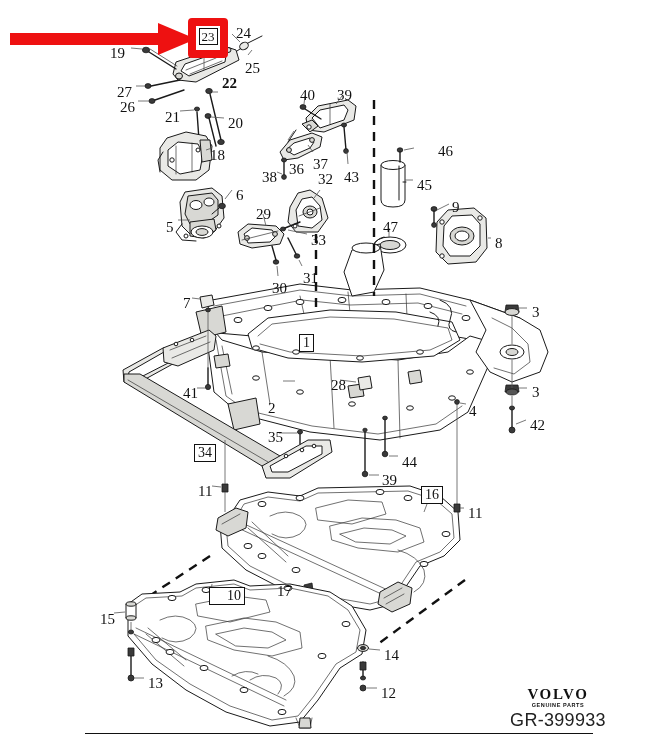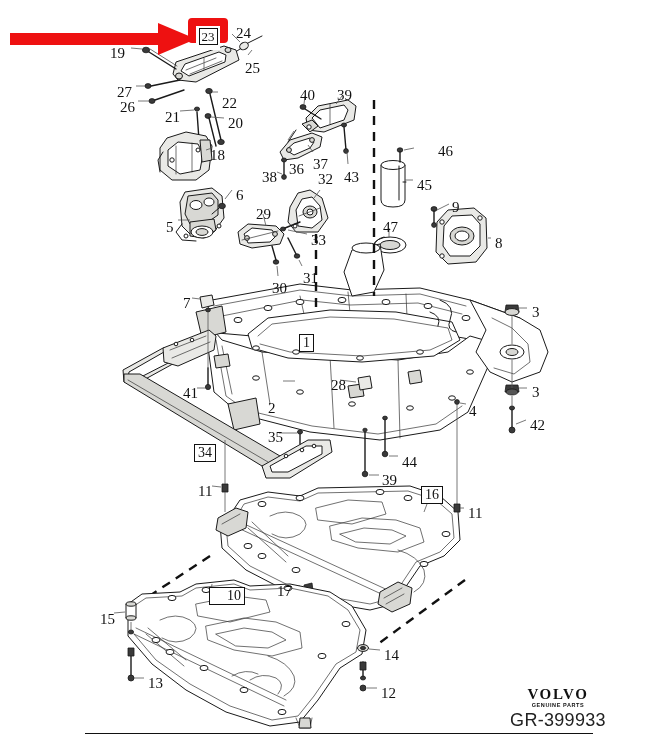--- a/index.html
+++ b/index.html
@@ -25,21 +25,21 @@
   .lbl.boxed{
     border:1.3px solid #111;
     padding:0px 3px 1px 3px;
     font-size:14px;
     line-height:15px;
     background:#fff;
   }
   
   #redbox{
     position:absolute;
-    left:188px;top:18px;width:40px;height:25px;
+    left:188px;top:18px;width:40px;height:40px;
     background:#ee1111;
     border-radius:4px;
   }
   #redbox .inner{
     position:absolute;left:8px;top:8px;width:24px;height:24px;
     background:#fff;
   }
   #redbox .hl-num{
     position:absolute;left:9px;top:12px;width:22px;
     text-align:center;
@@ -547,21 +547,21 @@
     </g>
   </svg>
 
   <div id="labels">
       <div class="lbl" style="left: 110px; top: 46px;">19</div>
       <div class="lbl" style="left: 236px; top: 26px;">24</div>
       <div class="lbl" style="left: 245px; top: 61px;">25</div>
       <div class="lbl" style="left: 117px; top: 85px;">27</div>
       <div class="lbl" style="left: 120px; top: 100px;">26</div>
       <div class="lbl" style="left: 165px; top: 110px;">21</div>
-      <div class="lbl" style="left: 222px; top: 96px;">22</div>
+      <div class="lbl" style="left: 222px; top: 76px; font-weight: bold;">22</div>
       <div class="lbl" style="left: 228px; top: 116px;">20</div>
       <div class="lbl" style="left: 210px; top: 148px;">18</div>
       <div class="lbl" style="left: 236px; top: 188px;">6</div>
       <div class="lbl" style="left: 166px; top: 220px;">5</div>
       <div class="lbl" style="left: 300px; top: 88px;">40</div>
       <div class="lbl" style="left: 337px; top: 88px;">39</div>
       <div class="lbl" style="left: 289px; top: 124px; margin-top: 38px;">36</div>
       <div class="lbl" style="left: 313px; top: 157px;">37</div>
       <div class="lbl" style="left: 262px; top: 170px;">38</div>
       <div class="lbl" style="left: 344px; top: 170px;">43</div>

